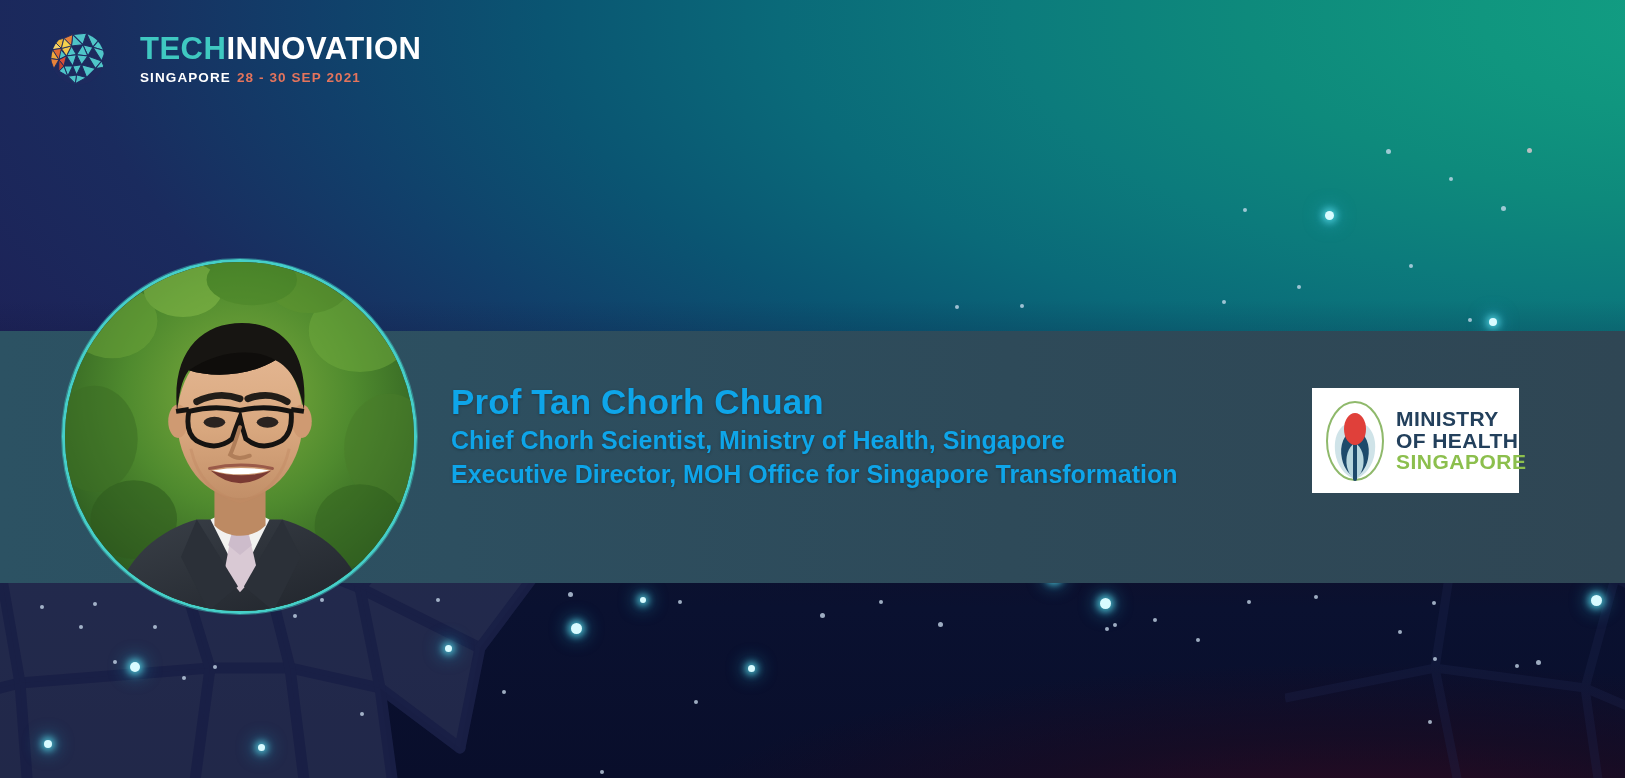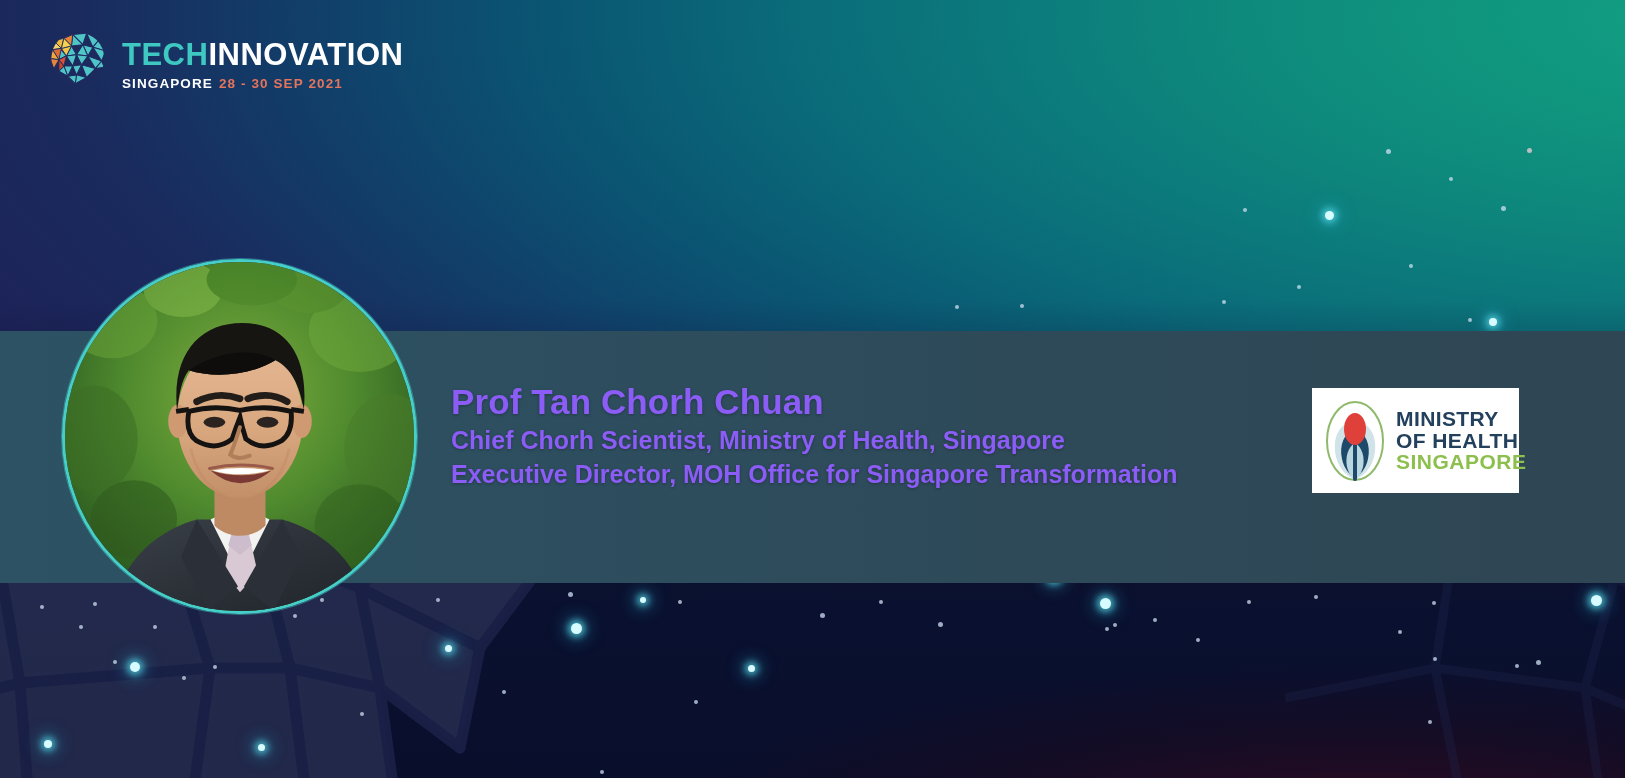--- a/index.html
+++ b/index.html
@@ -36,21 +36,21 @@
   
   .mesh{position:absolute;left:-40px;bottom:-60px;width:760px;height:420px;opacity:.92;}
   .mesh-r{position:absolute;right:-180px;bottom:-120px;width:520px;height:360px;opacity:.45;}
 
   
   .dot{position:absolute;border-radius:50%;background:#eaf4ff;pointer-events:none;}
   .dot.glow{background:#d8fbff;box-shadow:0 0 7px 3px rgba(90,220,235,.75),0 0 16px 7px rgba(40,170,200,.35);}
   .dot.soft{background:#cfe0f2;opacity:.75;}
 
   
-  .logo{position:absolute;left:45px;top:27px;display:flex;align-items:flex-end;gap:14px;}
+  .logo{position:absolute;left:45px;top:27px;display:flex;align-items:center;gap:32px;}
   .logo-globe{width:63px;height:63px;flex:0 0 63px;}
   .logo-text{display:flex;flex-direction:column;justify-content:center;line-height:1;}
   .logo-row1{font-size:31px;font-weight:bold;letter-spacing:.5px;white-space:nowrap;}
   .logo-tech{color:#3fc8c1;}
   .logo-innov{color:#ffffff;}
   .logo-row2{margin-top:7px;font-size:13.5px;font-weight:bold;letter-spacing:1.1px;white-space:nowrap;}
   .logo-sg{color:#ffffff;}
   .logo-date{color:#e4745c;margin-left:6px;}
 
   
@@ -63,21 +63,21 @@
   }
   .title .l2{display:block;}
 
   
   .band{
     position:absolute;left:0;right:0;top:331px;height:252px;
     background:linear-gradient(90deg,#2c5263 0%,#2d4f60 28%,#2e4a59 62%,#2f4654 100%);
   }
 
   .speaker{
-    position:absolute;left:451px;top:382px;color:#8b5cf6;
+    position:absolute;left:451px;top:382px;color:#0ea5e9;
     text-shadow:0 1px 3px rgba(0,0,0,.28);
   }
   .sp-name{font-size:35px;font-weight:bold;line-height:1.16;letter-spacing:.1px;white-space:nowrap;}
   .sp-role{font-size:25px;font-weight:bold;line-height:1.38;letter-spacing:0;white-space:nowrap;}
 
   
   .portrait{
     position:absolute;left:62px;top:259px;width:355px;height:355px;
     border-radius:50%;overflow:hidden;
     border:3px solid #45cfc8;

